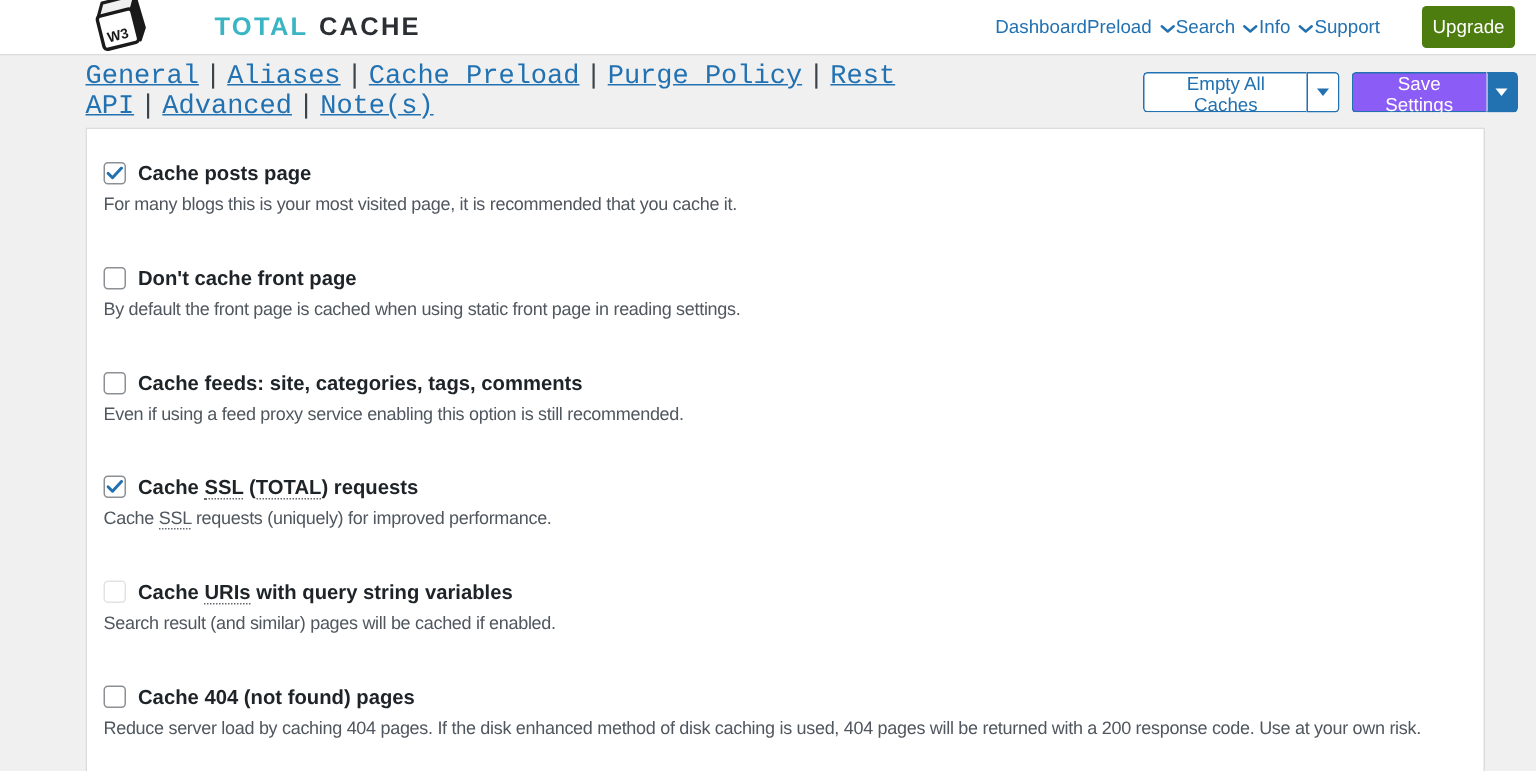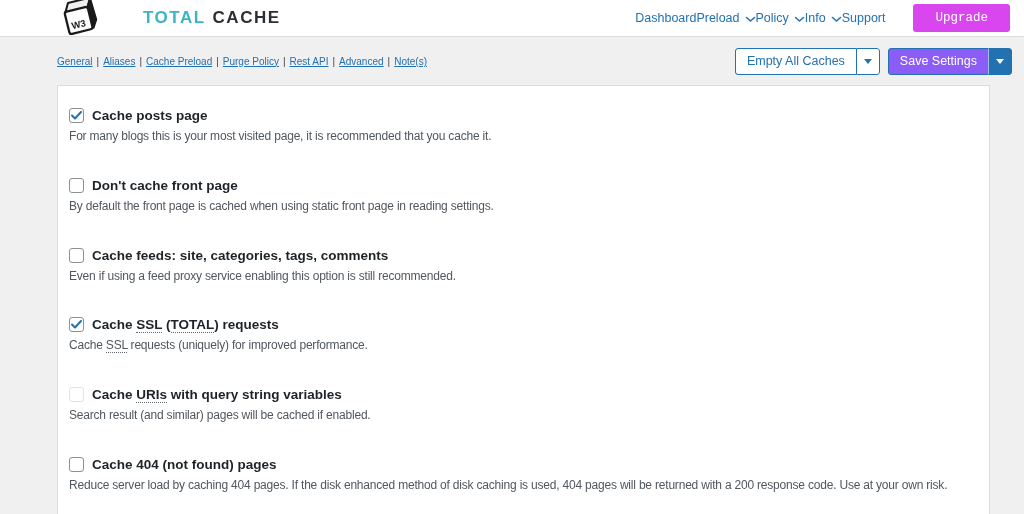--- a/index.html
+++ b/index.html
@@ -32,39 +32,39 @@
     color: #2271b1;
     font-size: 12.5px;
     text-decoration: none;
     display: flex;
     align-items: center;
     gap: 5px;
     cursor: pointer;
   }
   .chevron-svg { display: inline-block; margin-top: 2px; }
   .upgrade-btn {
-    background: #d946ef;
+    background: #4d7c0f;
     color: #ffffff;
     font-size: 12.5px;
-    font-family: Liberation Mono, monospace;
+    font-family: Liberation Sans, sans-serif;
     border: none;
     border-radius: 3px;
-    padding: 7px 22px;
+    padding: 7px 7px;
     cursor: pointer;
   }
 
   
   .toolbar {
     height: 48px;
     display: flex;
     align-items: center;
     justify-content: space-between;
     padding: 0 12px 0 57px;
   }
-  .tabs { font-size: 10px; color: #3c434a; }
+  .tabs { font-size: 18px; color: #3c434a; font-family: Liberation Mono, monospace; }
   .tab-link { color: #2271b1; text-decoration: underline; cursor: pointer; }
   .tab-sep { color: #3c434a; margin: 0 4px; }
 
   .toolbar-actions { display: flex; align-items: center; gap: 8px; }
   .split-btn { display: flex; height: 27px; border-radius: 3px; overflow: hidden; }
   .split-btn button {
     font-family: "Liberation Sans", sans-serif;
     font-size: 12.5px;
     cursor: pointer;
   }
@@ -163,21 +163,21 @@
   </a>
 
   <a class="nav-item">
     <span class="nav-label">Preload</span>
     <svg class="chevron-svg" width="11" height="7" viewBox="0 0 11 7">
             <path d="M1.5 1.5 L5.5 5 L9.5 1.5" stroke="#2271b1" stroke-width="1.6" fill="none" stroke-linecap="round" stroke-linejoin="round"></path>
           </svg>
   </a>
 
   <a class="nav-item">
-    <span class="nav-label">Policy</span>
+    <span class="nav-label">Search</span>
     <svg class="chevron-svg" width="11" height="7" viewBox="0 0 11 7">
             <path d="M1.5 1.5 L5.5 5 L9.5 1.5" stroke="#2271b1" stroke-width="1.6" fill="none" stroke-linecap="round" stroke-linejoin="round"></path>
           </svg>
   </a>
 
   <a class="nav-item">
     <span class="nav-label">Info</span>
     <svg class="chevron-svg" width="11" height="7" viewBox="0 0 11 7">
             <path d="M1.5 1.5 L5.5 5 L9.5 1.5" stroke="#2271b1" stroke-width="1.6" fill="none" stroke-linecap="round" stroke-linejoin="round"></path>
           </svg>

